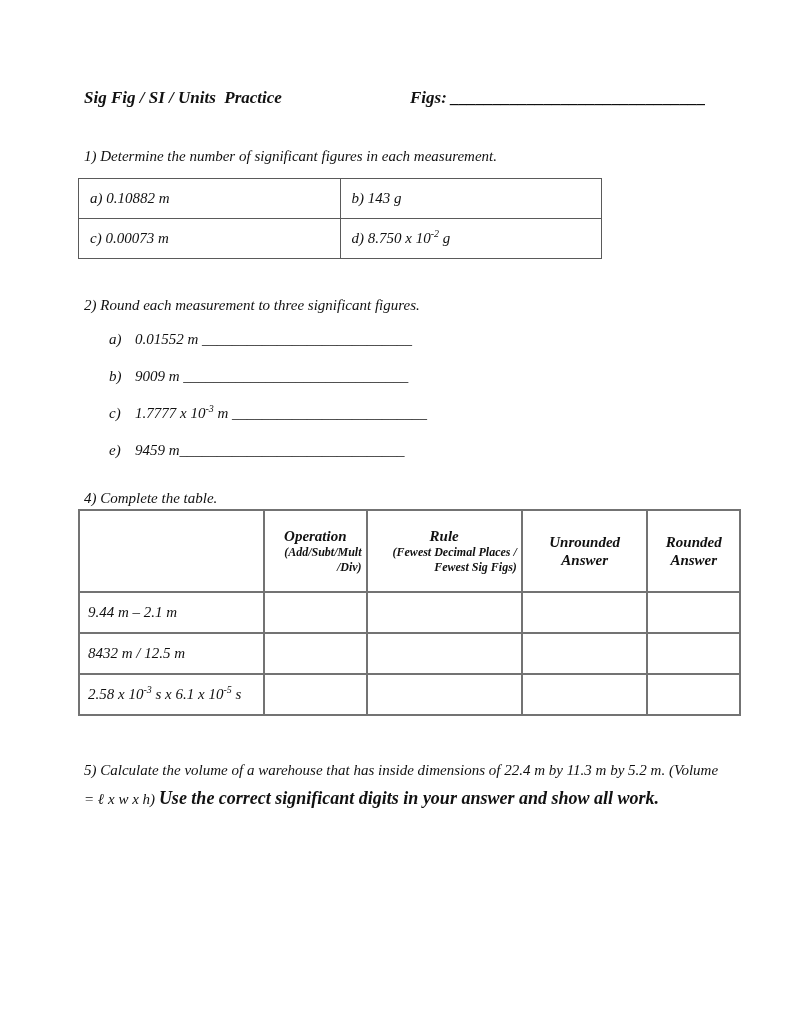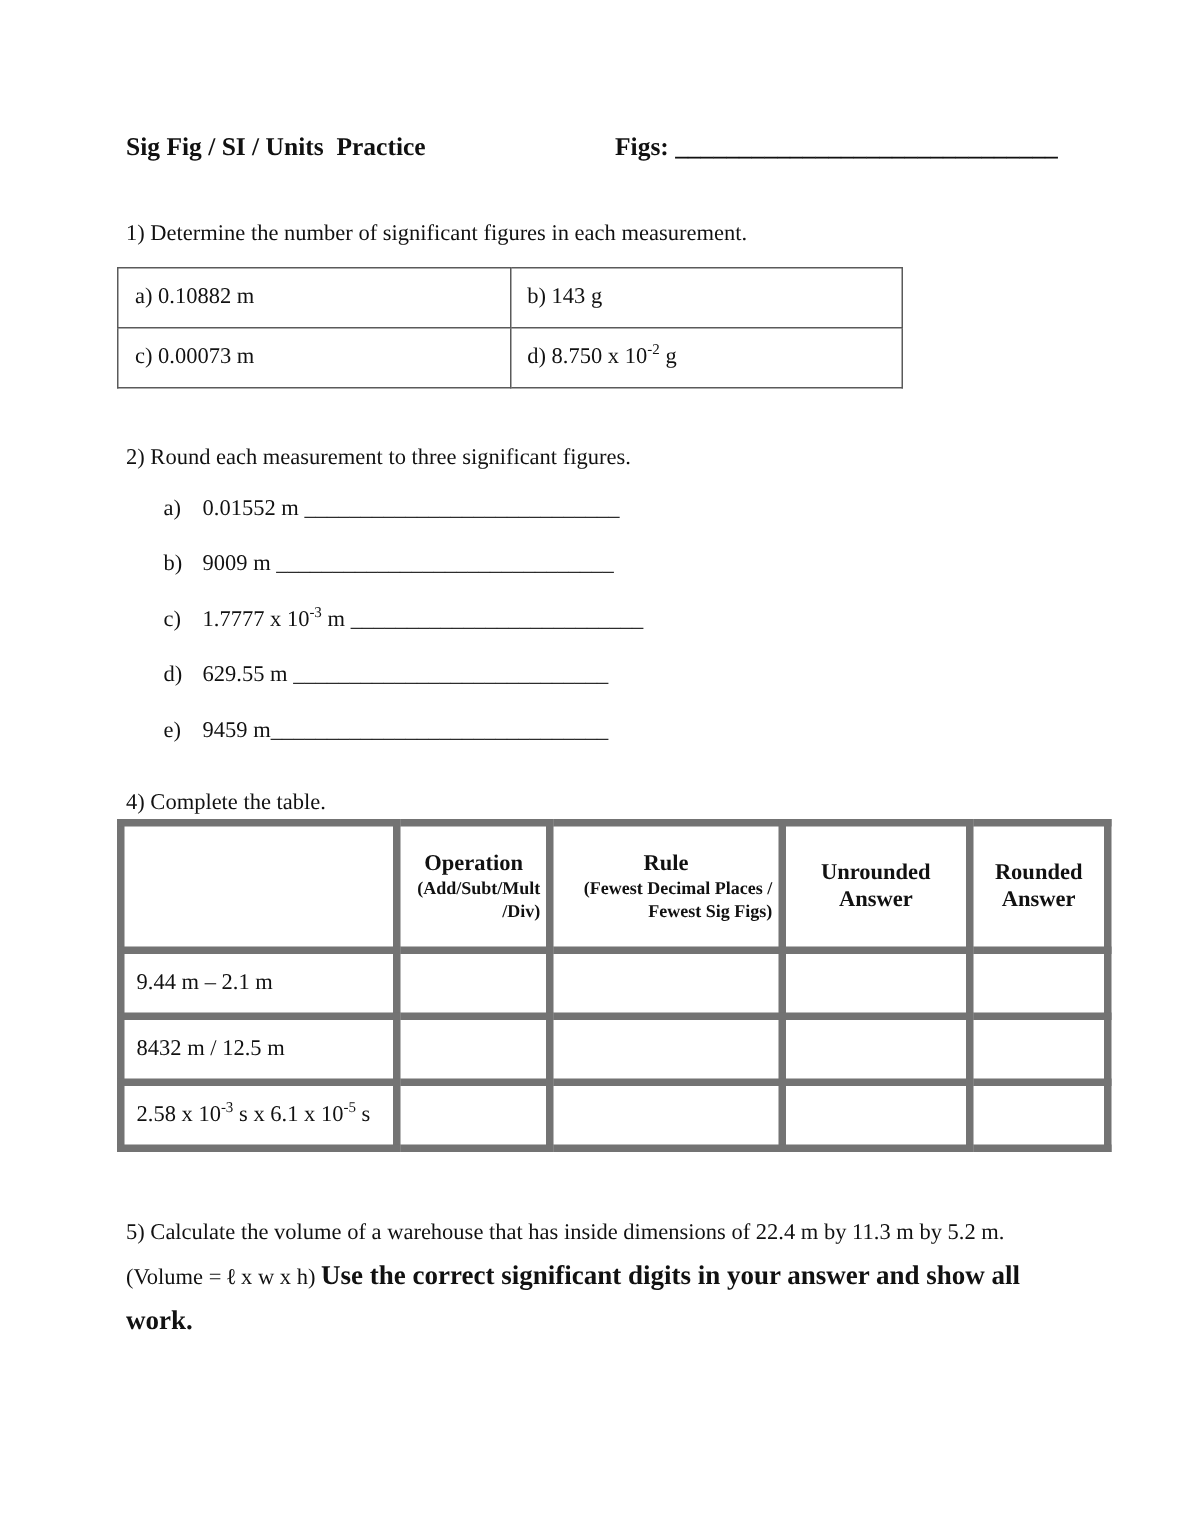--- a/index.html
+++ b/index.html
@@ -13,20 +13,21 @@
     overflow: hidden;
     font-family: "Liberation Serif", "DejaVu Serif", serif;
     color: #111111;
   }
   .page {
     position: relative;
     width: 791px;
     height: 1024px;
     box-sizing: border-box;
     padding: 88px 50px 0 78px;
+    font-style: italic;
   }
   
   .header-row {
     position: relative;
     height: 22px;
     margin-bottom: 36px;
   }
   .doc-title {
     position: absolute;
     left: 6px;
@@ -83,21 +84,21 @@
   }
   
   .q4-block { margin-top: 29px; }
   .t2 {
     border-collapse: collapse;
     table-layout: fixed;
     width: 663px;
     margin: 1px 0 0 0;
   }
   .t2 th, .t2 td {
-    border: 5px solid #737373;
+    border: 2px solid #737373;
     vertical-align: middle;
   }
   .t2 col.c0 { width: 28%; }
   .t2 col.c1 { width: 15.5%; }
   .t2 col.c2 { width: 23.5%; }
   .t2 col.c3 { width: 19%; }
   .t2 col.c4 { width: 14%; }
   .t2 th {
     height: 76px;
     text-align: center;
@@ -171,23 +172,20 @@
       <div class="q2-item">
         <span class="q2-letter">a)</span><span>0.01552 m </span><span>____________________________</span>
       </div>
       <div class="q2-item">
         <span class="q2-letter">b)</span><span>9009 m </span><span>______________________________</span>
       </div>
       <div class="q2-item">
         <span class="q2-letter">c)</span><span><span>1.7777 x 10</span><sup>-3</sup><span> m </span></span><span>__________________________</span>
       </div>
       <div class="q2-item">
-        <span class="q2-letter">d)</span><span>629.55 m </span><span>____________________________</span>
-      </div>
-      <div class="q2-item">
         <span class="q2-letter">e)</span><span>9459 m</span><span>______________________________</span>
       </div>
     </div>
   </div>
 
   <div class="q4-block">
     <p class="prompt">4) Complete the table.</p>
     <table class="t2">
       <colgroup>
         <col class="c0">

